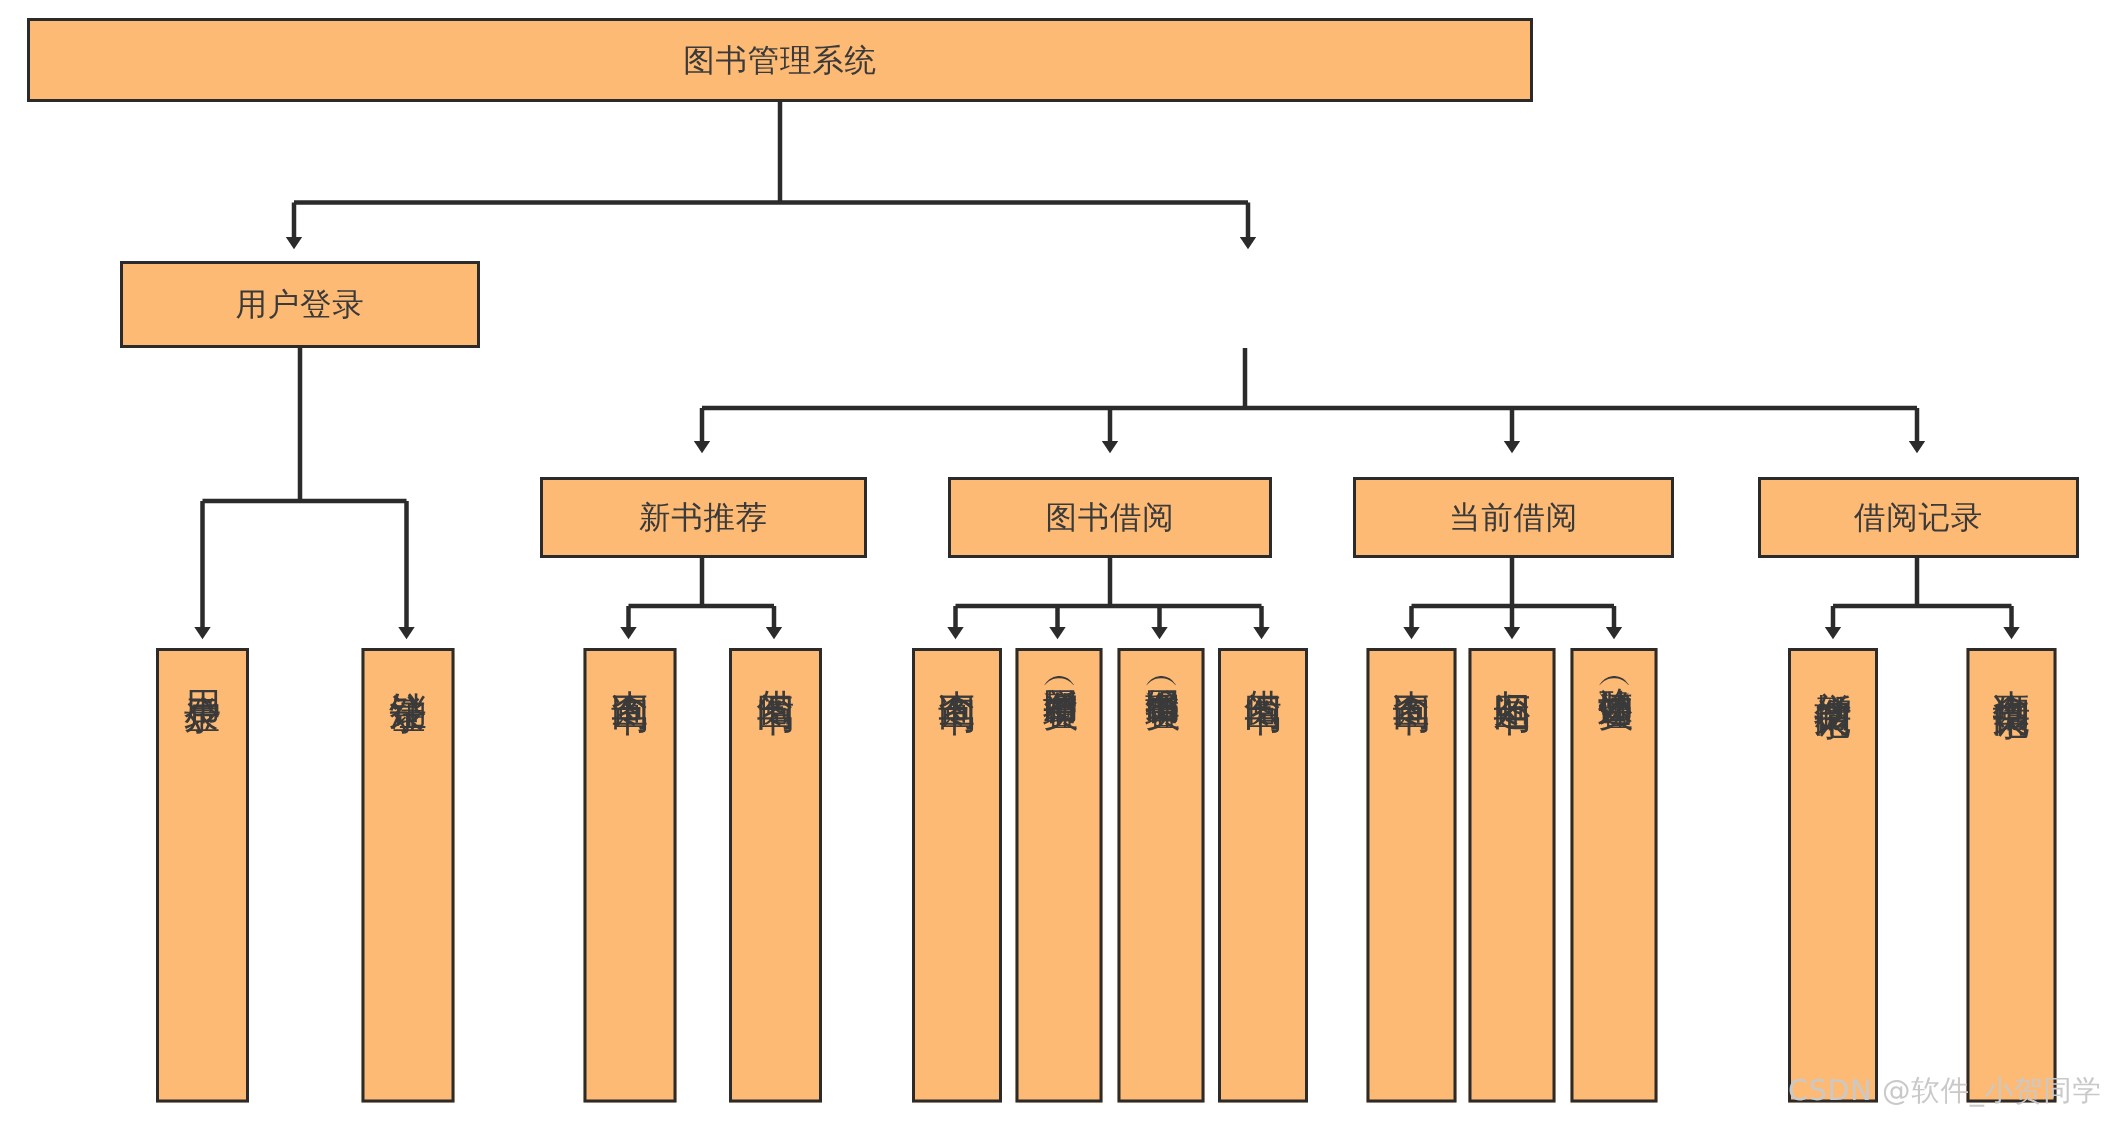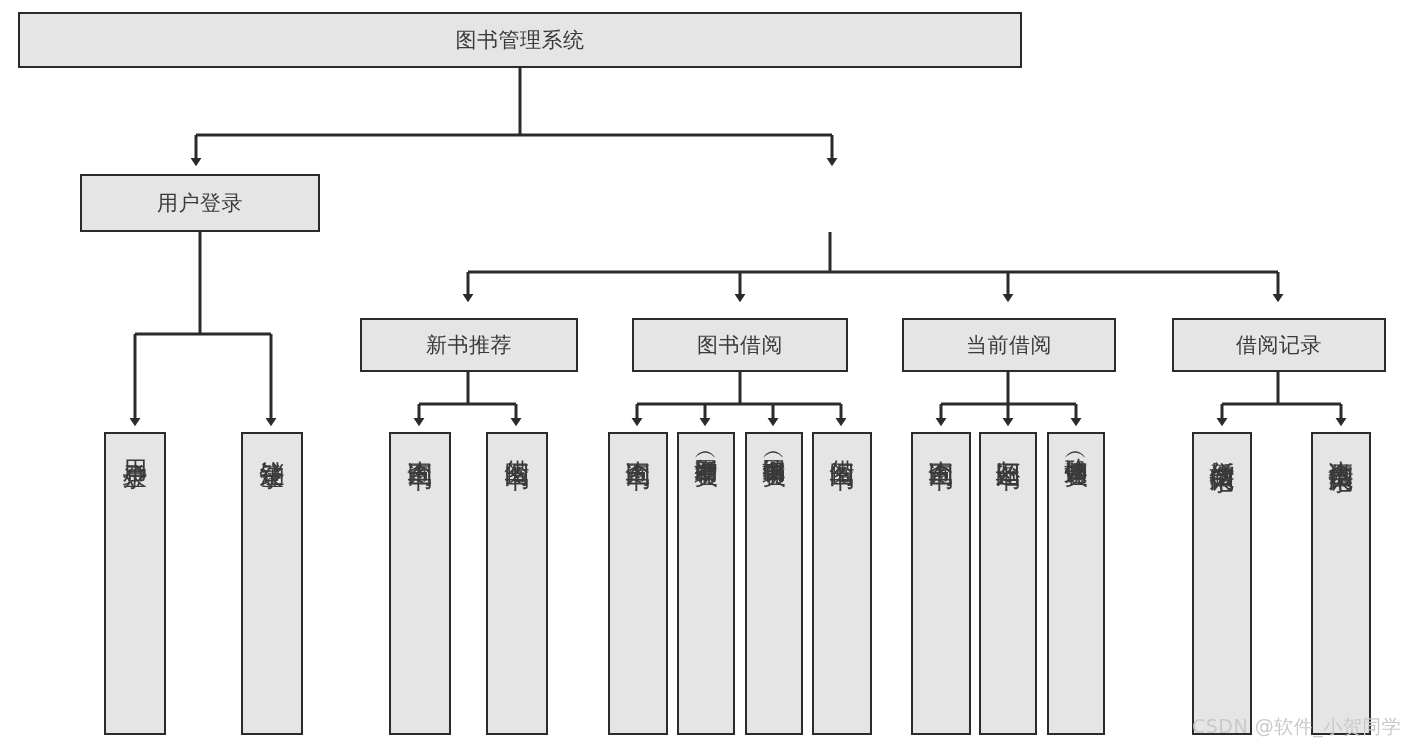--- a/index.html
+++ b/index.html
@@ -22,21 +22,21 @@
     left: 0;
     top: 0;
     width: 1405px;
     height: 747px;
     pointer-events: none;
   }
   .node {
     position: absolute;
     box-sizing: border-box;
     border: 2.5px solid #2b2b2b;
-    background: #e5e5e5;
+    background: #fdba74;
     display: flex;
     align-items: center;
     justify-content: center;
     color: #3a3a3a;
   }
   .node .label {
     color: #3a3a3a;
     line-height: 1.06;
     letter-spacing: 0.5px;
   }

